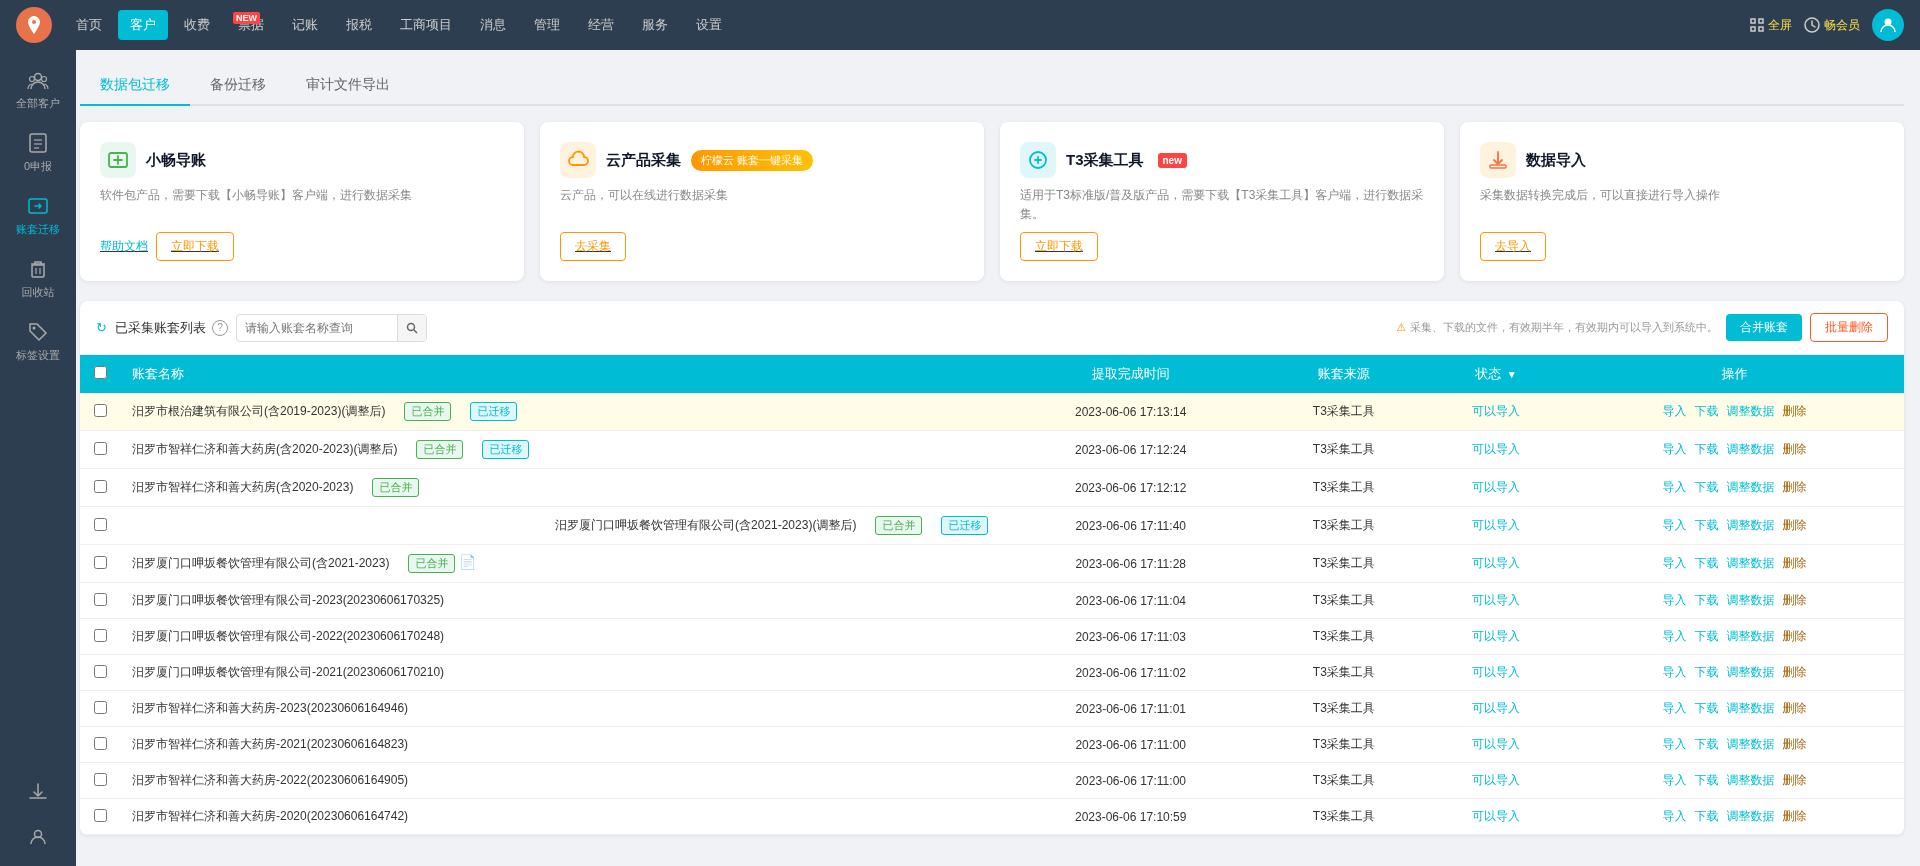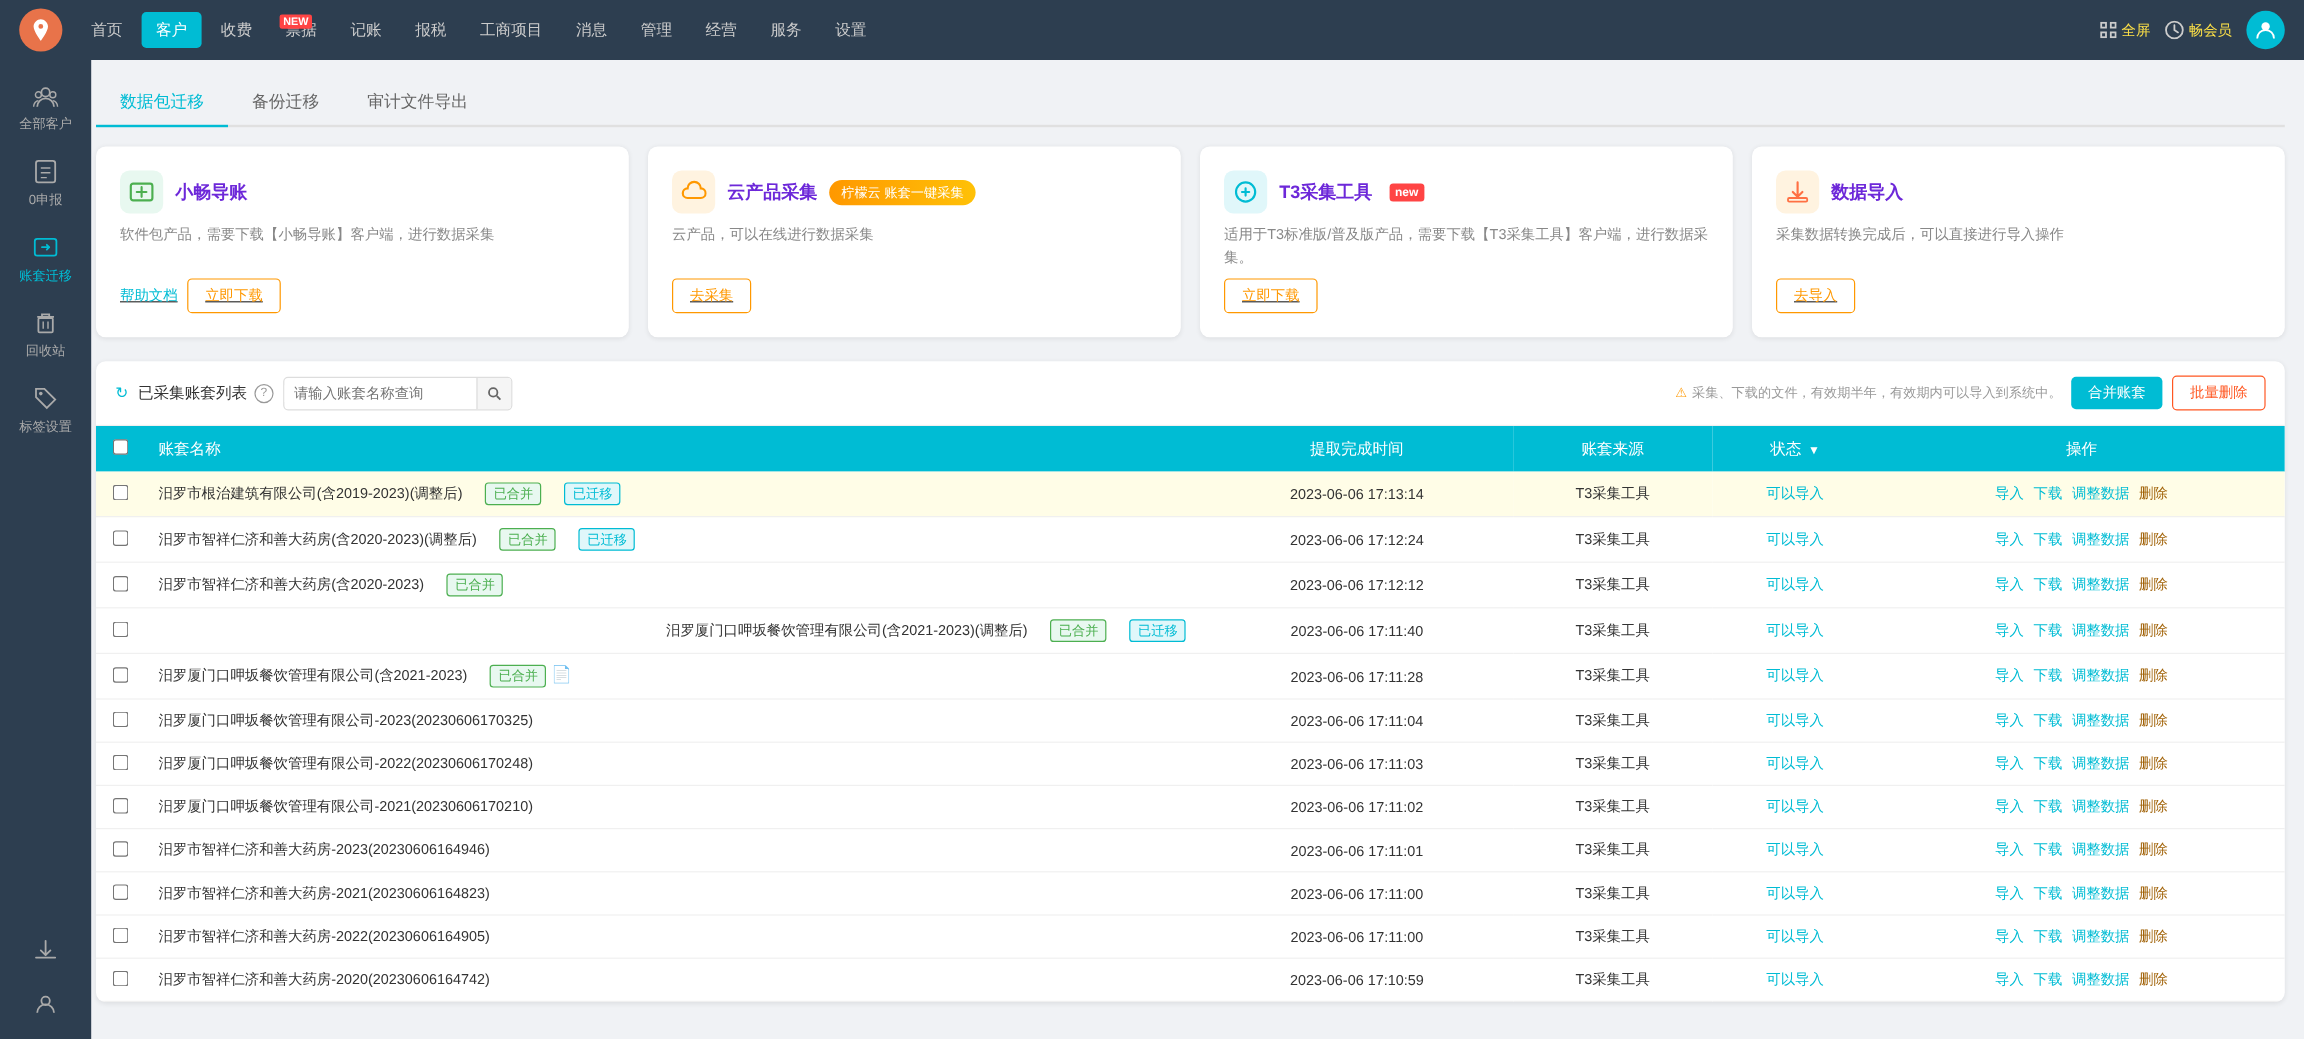--- a/index.html
+++ b/index.html
@@ -171,21 +171,21 @@
       font-size: 20px;
       flex-shrink: 0;
     }
     .card-icon.green { background: #e8f8f0; color: #4caf50; }
     .card-icon.orange { background: #fff3e0; color: #ff9800; }
     .card-icon.teal { background: #e0f7fa; color: #00bcd4; }
     .card-icon.orange2 { background: #fff3e0; color: #ff7043; }
     .card-title {
       font-size: 15px;
       font-weight: 600;
-      color: #6d28d9;
+      color: #0f172a;
     }
     .card-desc {
       font-size: 12px;
       color: #888;
       line-height: 1.6;
       flex: 1;
     }
     .card-actions {
       display: flex;
       gap: 8px;

